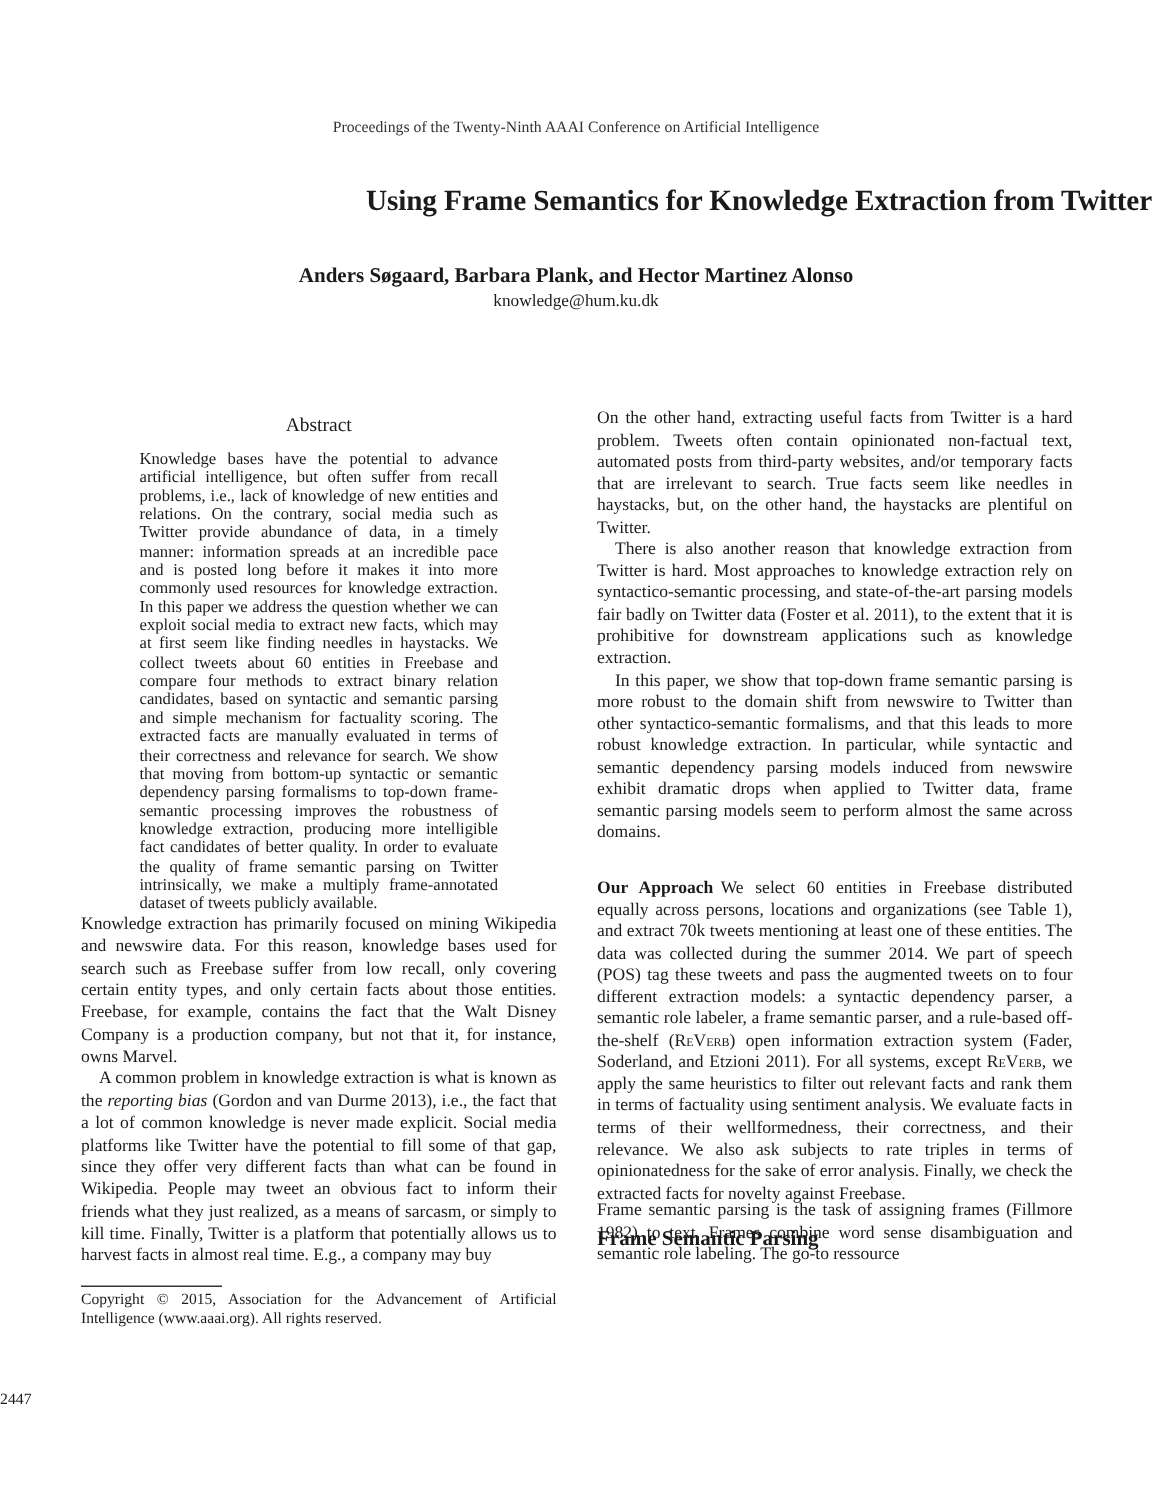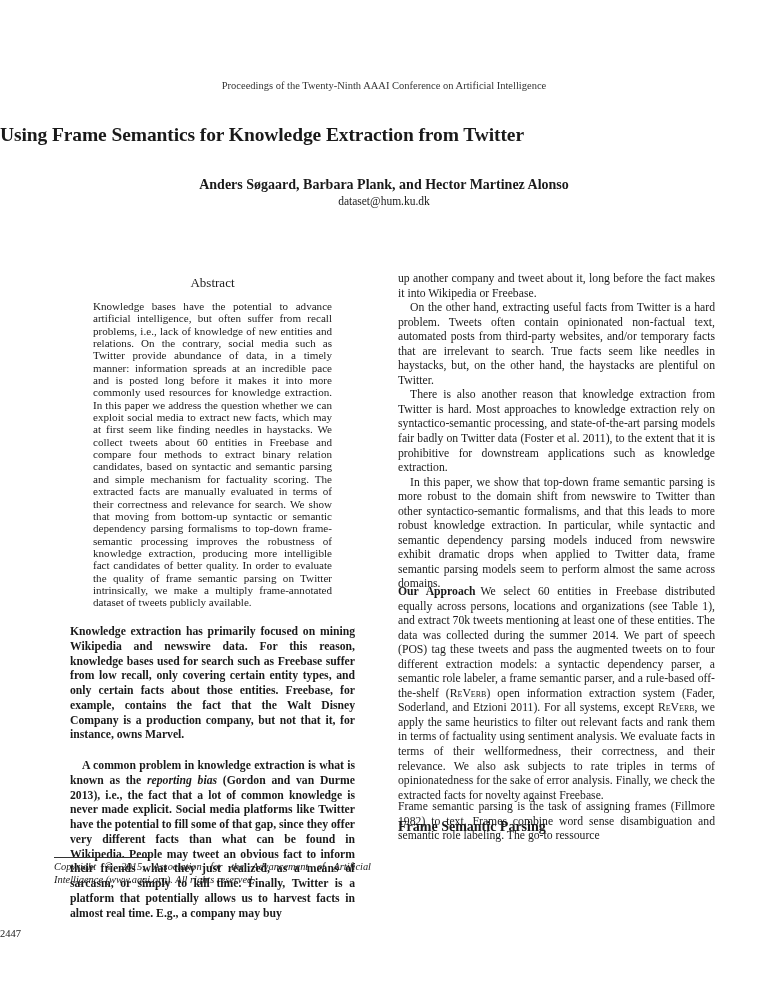--- a/index.html
+++ b/index.html
@@ -1,37 +1,37 @@
 <!DOCTYPE html>
 <html><head>
 <meta charset="utf-8">
 <style>
   html, body { margin: 0; padding: 0; background: #ffffff; }
   body { width: 768px; height: 994px; position: relative; overflow: hidden;
          font-family: "Liberation Serif", "DejaVu Serif", serif; color: #1a1a1a; }
   .proceedings { position: absolute; top: 40px; left: 0; width: 768px; text-align: center;
                  font-size: 10.5px; color: #333; margin-top: 40px; }
-  .title { position: absolute; top: 124px; left: 0; width: 768px; text-align: left;
+  .title { position: absolute; top: 124px; left: 0; width: 768px; text-align: right;
            font-size: 19.5px; font-weight: bold; letter-spacing: -0.1px; }
   .authors { position: absolute; top: 177px; left: 0; width: 768px; text-align: center;
              font-size: 14px; font-weight: bold; }
   .affil { position: absolute; top: 194px; left: 0; width: 768px; text-align: center;
            font-size: 11.5px; line-height: 14px; }
   .abstract-head { position: absolute; top: 275px; left: 54px; width: 317px; text-align: center;
                    font-size: 13px; font-weight: normal; }
   .abstract-body { position: absolute; top: 300px; left: 93px; width: 239px;
                    font-size: 11.1px; line-height: 12.35px; text-align: justify; }
   .intro { position: absolute; top: 609px; left: 54px; width: 317px;
            font-size: 11.7px; line-height: 14.75px; text-align: justify; }
-  .intro p { margin: 16px; font-weight: bold; }
+  .intro p { margin: 0; }
   .intro p + p { text-indent: 12px; }
   .rule { position: absolute; top: 857px; left: 54px; width: 94px; height: 0;
           border-top: 1px solid #333; }
   .copyright { position: absolute; top: 860px; left: 54px; width: 317px;
-               font-size: 10.4px; line-height: 13px; text-align: justify; font-style: italic; }
+               font-size: 10.4px; line-height: 13px; text-align: justify; }
   .right-top { position: absolute; top: 272px; left: 398px; width: 317px;
                font-size: 11.7px; line-height: 14.55px; text-align: justify; }
   .right-top p { margin: 0; }
   .right-top p + p { text-indent: 12px; }
   .approach { position: absolute; top: 585px; left: 398px; width: 317px;
               font-size: 11.7px; line-height: 14.55px; text-align: justify; }
   .approach .runin { font-weight: bold; margin-right: 5px; }
   .sc { font-variant: small-caps; }
   .section-head { position: absolute; top: 819px; left: 398px; width: 317px; text-align: left;
                   font-size: 14px; font-weight: bold; }
@@ -42,36 +42,35 @@
   em { font-style: italic; }
 </style>
 </head>
 <body>
 
 <div class="proceedings">Proceedings of the Twenty-Ninth AAAI Conference on Artificial Intelligence</div>
 
 <div class="title">Using Frame Semantics for Knowledge Extraction from Twitter</div>
 <div class="authors">Anders Søgaard, Barbara Plank, and Hector Martinez Alonso</div>
 <div class="affil">
-  <div>dataset@hum.ku.dk</div>
+  <div>knowledge@hum.ku.dk</div>
 </div>
 
 <div class="abstract-head">Abstract</div>
 <div class="abstract-body">Knowledge bases have the potential to advance artificial intelligence, but often suffer from recall problems, i.e., lack of knowledge of new entities and relations. On the contrary, social media such as Twitter provide abundance of data, in a timely manner: information spreads at an incredible pace and is posted long before it makes it into more commonly used resources for knowledge extraction. In this paper we address the question whether we can exploit social media to extract new facts, which may at first seem like finding needles in haystacks. We collect tweets about 60 entities in Freebase and compare four methods to extract binary relation candidates, based on syntactic and semantic parsing and simple mechanism for factuality scoring. The extracted facts are manually evaluated in terms of their correctness and relevance for search. We show that moving from bottom-up syntactic or semantic dependency parsing formalisms to top-down frame-semantic processing improves the robustness of knowledge extraction, producing more intelligible fact candidates of better quality. In order to evaluate the quality of frame semantic parsing on Twitter intrinsically, we make a multiply frame-annotated dataset of tweets publicly available.</div>
 
 <div class="intro">
   <p>Knowledge extraction has primarily focused on mining Wikipedia and newswire data. For this reason, knowledge bases used for search such as Freebase suffer from low recall, only covering certain entity types, and only certain facts about those entities. Freebase, for example, contains the fact that the Walt Disney Company is a production company, but not that it, for instance, owns Marvel.</p>
   <p><span>A common problem in knowledge extraction is what is known as the </span><em>reporting bias</em><span> (Gordon and van Durme 2013), i.e., the fact that a lot of common knowledge is never made explicit. Social media platforms like Twitter have the potential to fill some of that gap, since they offer very different facts than what can be found in Wikipedia. People may tweet an obvious fact to inform their friends what they just realized, as a means of sarcasm, or simply to kill time. Finally, Twitter is a platform that potentially allows us to harvest facts in almost real time. E.g., a company may buy</span></p>
 </div>
 
 <div class="rule"></div>
 <div class="copyright">Copyright © 2015, Association for the Advancement of Artificial Intelligence (www.aaai.org). All rights reserved.</div>
 
 <div class="right-top">
-  <p style="text-indent:0">up another company and tweet about it, long before the fact makes it into Wikipedia or Freebase.</p>
   <p>On the other hand, extracting useful facts from Twitter is a hard problem. Tweets often contain opinionated non-factual text, automated posts from third-party websites, and/or temporary facts that are irrelevant to search. True facts seem like needles in haystacks, but, on the other hand, the haystacks are plentiful on Twitter.</p>
   <p>There is also another reason that knowledge extraction from Twitter is hard. Most approaches to knowledge extraction rely on syntactico-semantic processing, and state-of-the-art parsing models fair badly on Twitter data (Foster et al. 2011), to the extent that it is prohibitive for downstream applications such as knowledge extraction.</p>
   <p>In this paper, we show that top-down frame semantic parsing is more robust to the domain shift from newswire to Twitter than other syntactico-semantic formalisms, and that this leads to more robust knowledge extraction. In particular, while syntactic and semantic dependency parsing models induced from newswire exhibit dramatic drops when applied to Twitter data, frame semantic parsing models seem to perform almost the same across domains.</p>
 </div>
 
 <div class="approach"><span class="runin">Our Approach</span><span>We select 60 entities in Freebase distributed equally across persons, locations and organizations (see Table 1), and extract 70k tweets mentioning at least one of these entities. The data was collected during the summer 2014. We part of speech (POS) tag these tweets and pass the augmented tweets on to four different extraction models: a syntactic dependency parser, a semantic role labeler, a frame semantic parser, and a rule-based off-the-shelf (</span><span class="sc">ReVerb</span><span>) open information extraction system (Fader, Soderland, and Etzioni 2011). For all systems, except </span><span class="sc">ReVerb</span><span>, we apply the same heuristics to filter out relevant facts and rank them in terms of factuality using sentiment analysis. We evaluate facts in terms of their wellformedness, their correctness, and their relevance. We also ask subjects to rate triples in terms of opinionatedness for the sake of error analysis. Finally, we check the extracted facts for novelty against Freebase.</span></div>
 
 <div class="section-head">Frame Semantic Parsing</div>
 <div class="section-body">Frame semantic parsing is the task of assigning frames (Fillmore 1982) to text. Frames combine word sense disambiguation and semantic role labeling. The go-to ressource</div>
 

